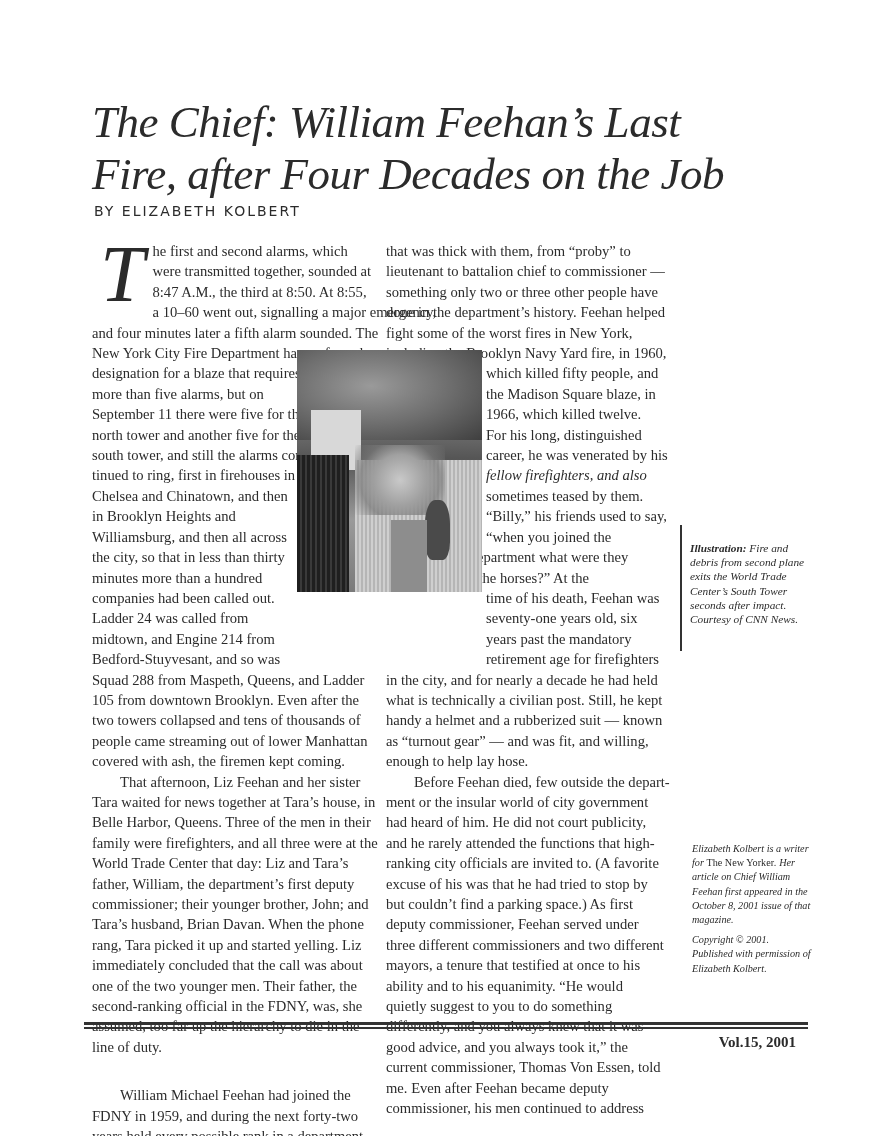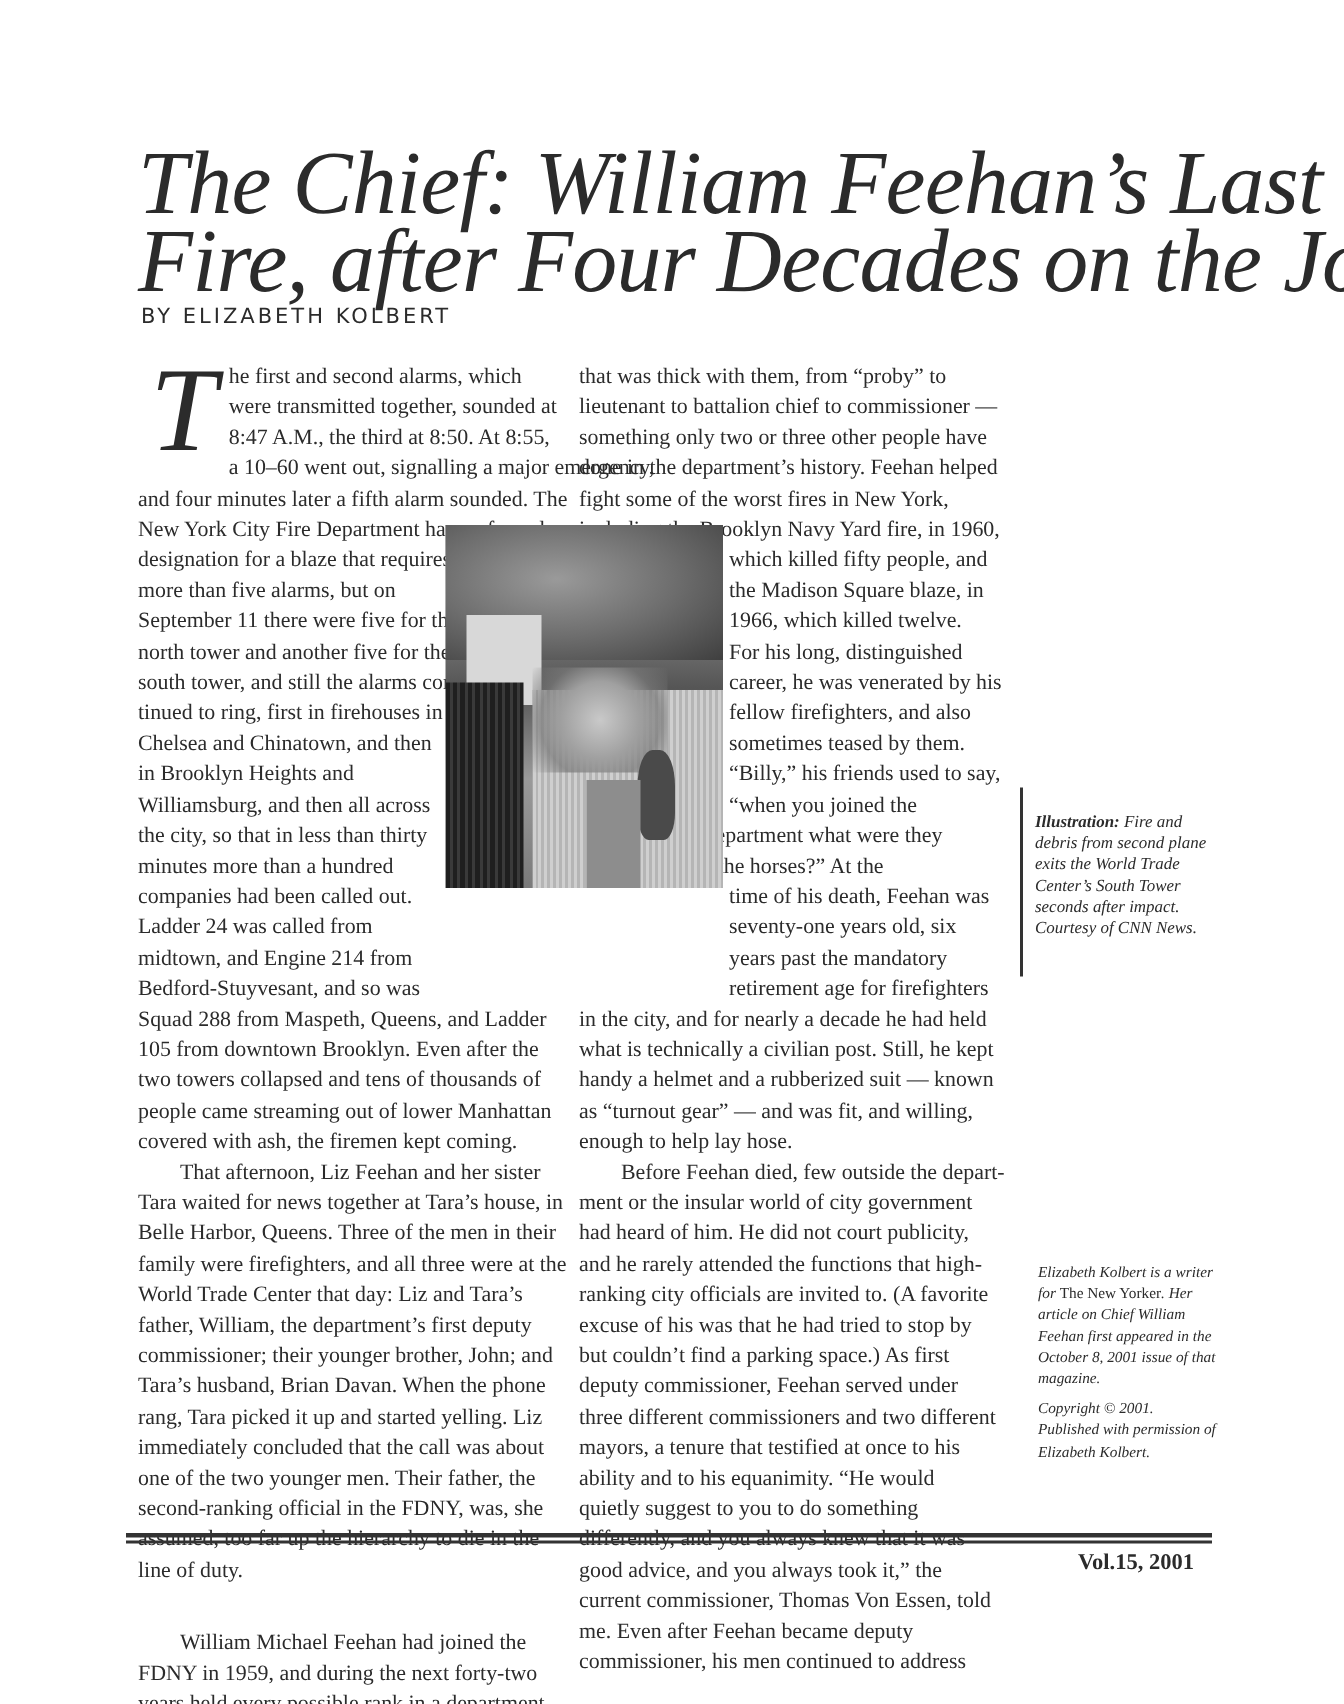--- a/index.html
+++ b/index.html
@@ -8,21 +8,21 @@
     background: #ffffff;
     position: relative;
     overflow: hidden;
     color: #2a2a2a;
     font-family: "Liberation Serif", "DejaVu Serif", serif;
   }
   .title {
     position: absolute; left: 92px; top: 96px; width: 700px;
     font-family: "Liberation Serif", serif;
     font-style: italic;
-    font-size: 60px;
+    font-size: 45px;
     line-height: 52px;
     color: #2b2b2b;
     letter-spacing: -0.5px;
     margin: 0;
     font-weight: normal;
   }
   .byline {
     position: absolute; left: 94px; top: 203px;
     font-family: "DejaVu Sans", sans-serif;
     font-size: 14px;
@@ -194,21 +194,21 @@
       <span class="line">lieutenant to battalion chief to commissioner —</span>
       <span class="line">something only two or three other people have</span>
       <span class="line">done in the department’s history. Feehan helped</span>
       <span class="line">fight some of the worst fires in New York,</span>
       <span class="line">including the Brooklyn Navy Yard fire, in 1960,</span>
       <span class="line" style="padding-left: 100px;">which killed fifty people, and</span>
       <span class="line" style="padding-left: 100px;">the Madison Square blaze, in</span>
       <span class="line" style="padding-left: 100px;">1966, which killed twelve.</span>
       <span class="line" style="padding-left: 100px;">For his long, distinguished</span>
       <span class="line" style="padding-left: 100px;">career, he was venerated by his</span>
-      <span class="line" style="padding-left: 100px;">fellow firefighters, and also</span>
+      <span class="line" style="padding-left: 100px; font-style: italic;">fellow firefighters, and also</span>
       <span class="line" style="padding-left: 100px;">sometimes teased by them.</span>
       <span class="line" style="padding-left: 100px;">“Billy,” his friends used to say,</span>
       <span class="line" style="padding-left: 100px;">“when you joined the</span>
       <span class="line" style="padding-left: 44px; text-align: center;">department what were they</span>
       <span class="line" style="padding-left: 45px;">feeding the horses?” At the</span>
       <span class="line" style="padding-left: 100px;">time of his death, Feehan was</span>
       <span class="line" style="padding-left: 100px;">seventy-one years old, six</span>
       <span class="line" style="padding-left: 100px;">years past the mandatory</span>
       <span class="line" style="padding-left: 100px;">retirement age for firefighters</span>
       <span class="line">in the city, and for nearly a decade he had held</span>

